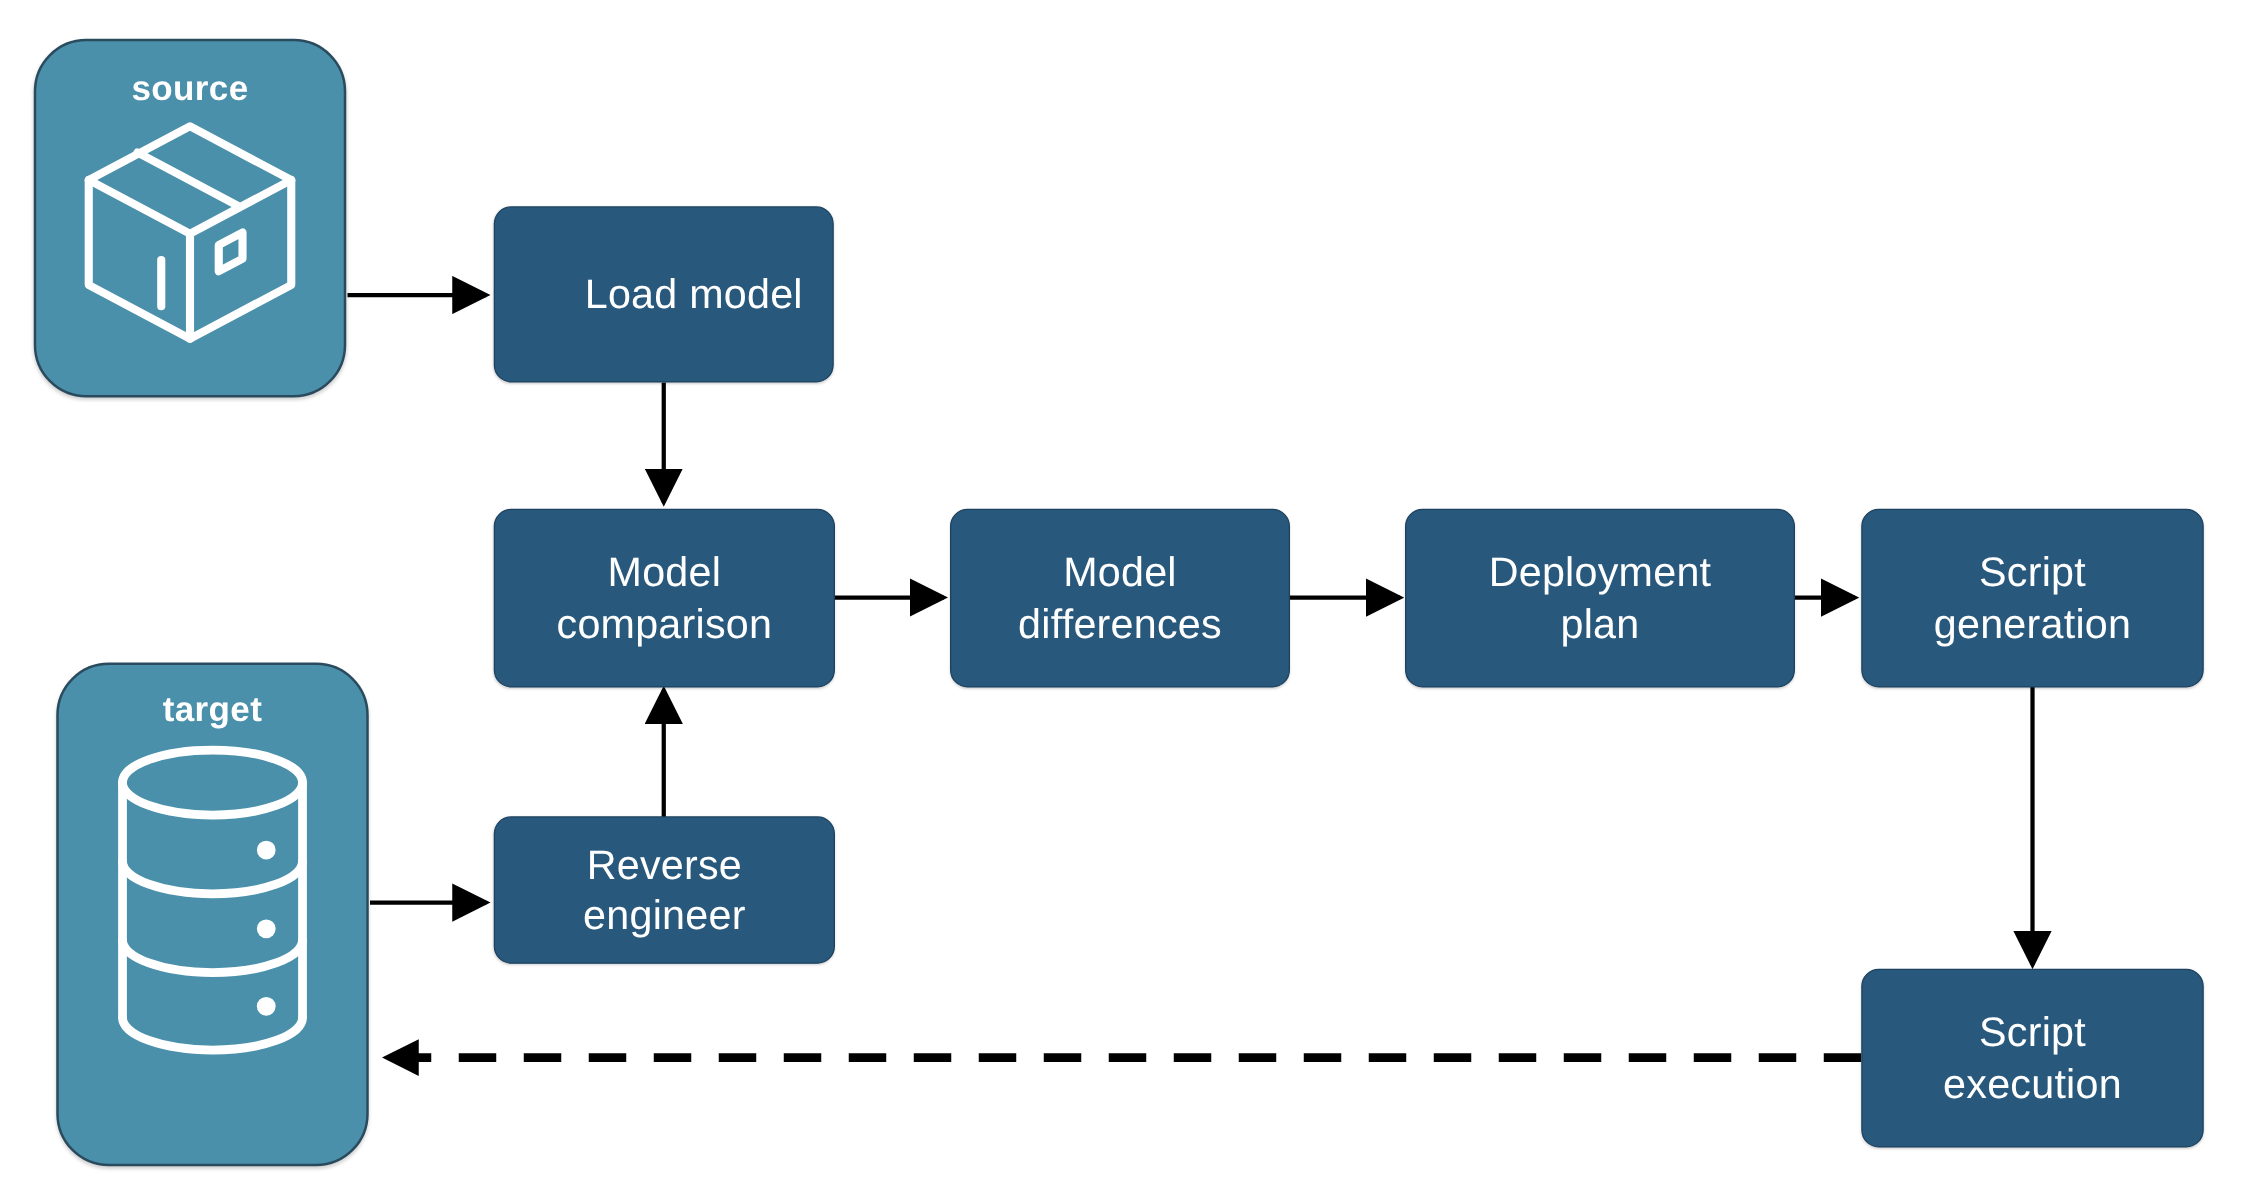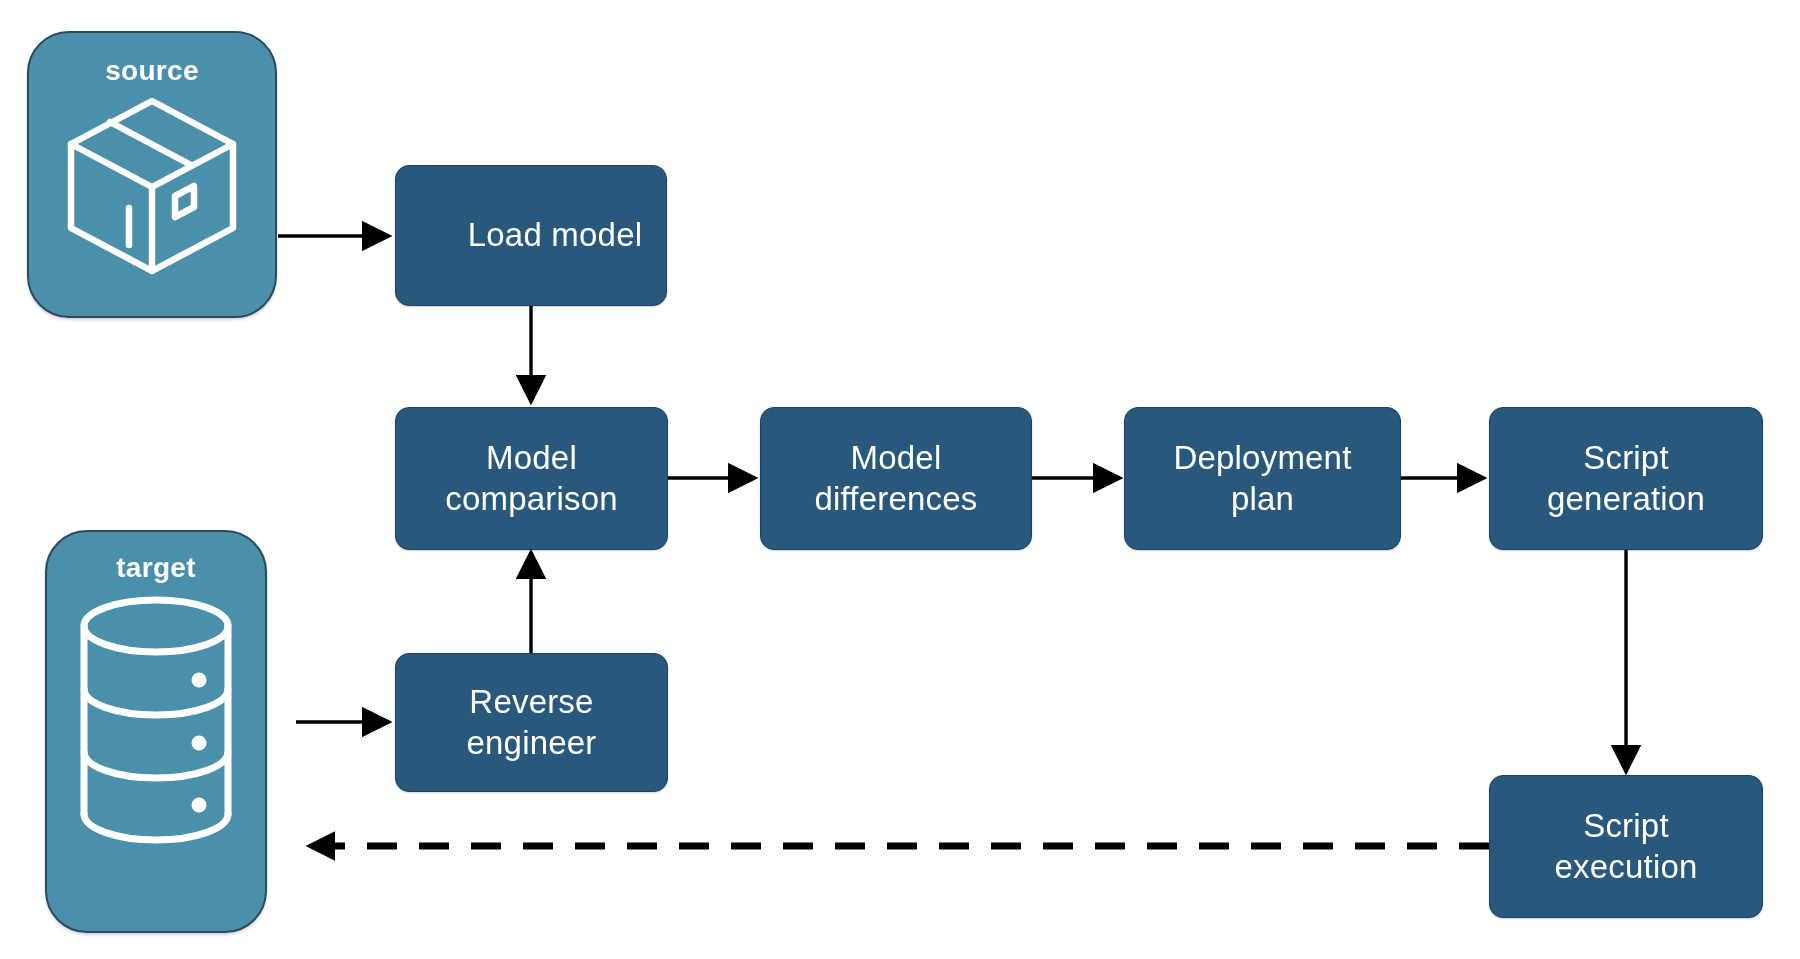--- a/index.html
+++ b/index.html
@@ -62,21 +62,21 @@
   }
   #src-box {
     left: 27px; top: 31px;
     width: 250px; height: 287px;
     justify-content: flex-start;
     padding-top: 22px;
   }
   #src-box .ep-icon { margin-top: 8px; }
   #tgt-box {
     left: 45px; top: 530px;
-    width: 222px; height: 403px;
+    width: 250px; height: 403px;
     justify-content: flex-start;
     padding-top: 20px;
   }
   #tgt-box .ep-icon { margin-top: 10px; }
 
   svg.edges {
     position: absolute;
     left: 0; top: 0;
     width: 1800px; height: 959px;
     pointer-events: none;
@@ -165,31 +165,31 @@
   <div class="node proc" id="n-model-comparison" style="left:395px; top:407px; width:273px; height:143px;">
     <span class="label">Model
 comparison</span>
   </div>
 
   <div class="node proc" id="n-model-differences" style="left:760px; top:407px; width:272px; height:143px;">
     <span class="label">Model
 differences</span>
   </div>
 
-  <div class="node proc" id="n-deployment-plan" style="left:1124px; top:407px; width:277px; height:143px;align-items:center;">
+  <div class="node proc" id="n-deployment-plan" style="left:1124px; top:407px; width:312px; height:143px;align-items:center;">
     <span class="label">Deployment
 plan</span>
   </div>
 
   <div class="node proc" id="n-script-generation" style="left:1489px; top:407px; width:274px; height:143px;">
     <span class="label">Script
 generation</span>
   </div>
 
-  <div class="node proc" id="n-reverse-engineer" style="left:395px; top:653px; width:273px; height:139px;">
+  <div class="node proc" id="n-reverse-engineer" style="left:395px; top:653px; width:273px; height:118px;">
     <span class="label">Reverse
 engineer</span>
   </div>
 
   <div class="node proc" id="n-script-execution" style="left:1489px; top:775px; width:274px; height:143px;">
     <span class="label">Script
 execution</span>
   </div>
 
 </div>

